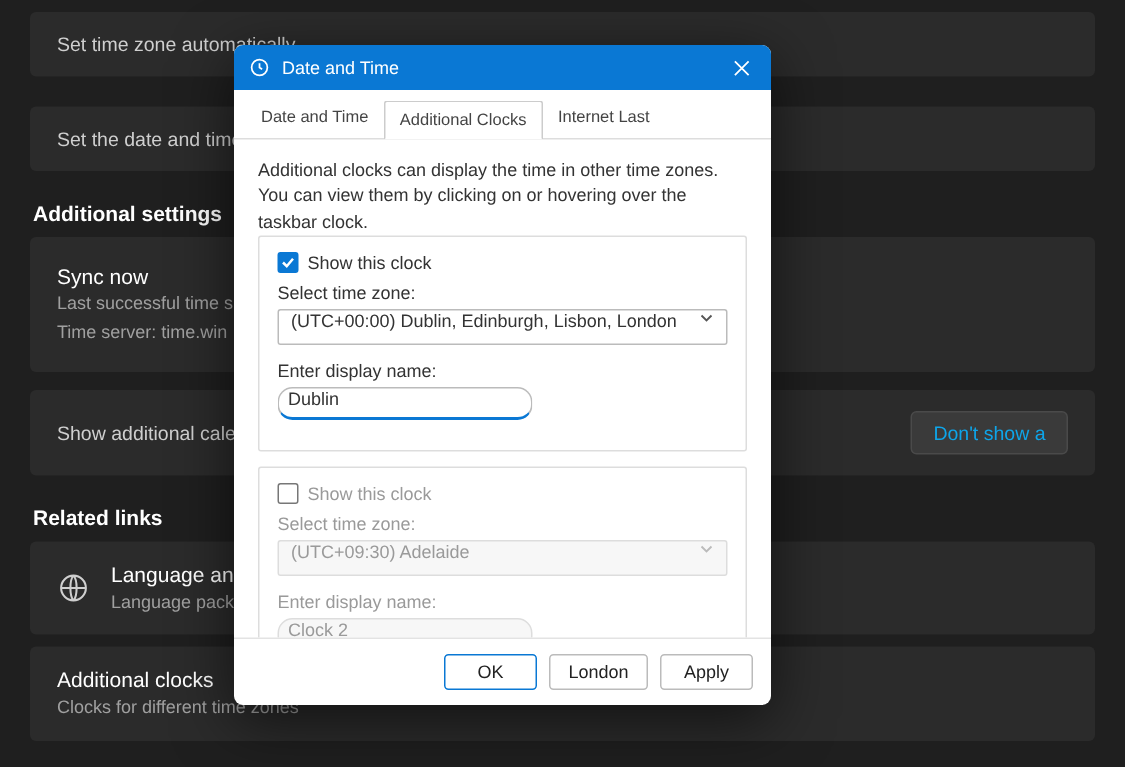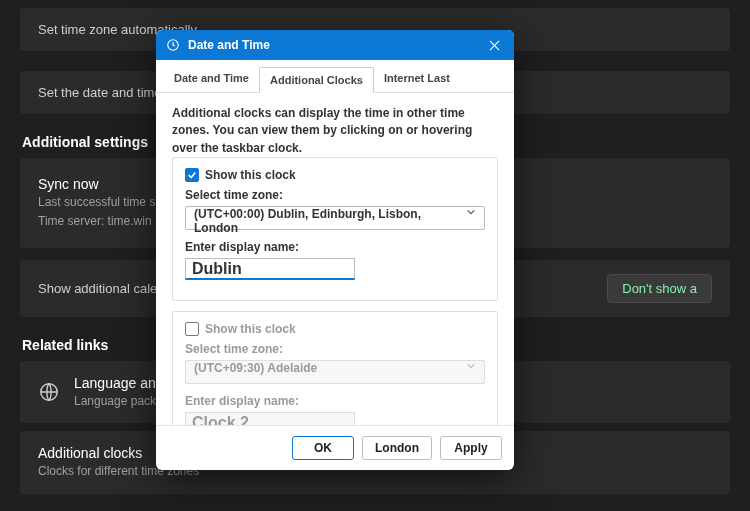--- a/index.html
+++ b/index.html
@@ -7,29 +7,29 @@
   body { background: #1f1f1f; color: #fff; position: relative; }
 
   
   .settings-bg { position: absolute; inset: 0; padding: 0 20px; }
   .row-card { background: #2b2b2b; border-radius: 4px; padding: 14px 18px; margin-top: 8px; color: #cfcfcf; font-size: 13px; }
   .row-card.tall { padding: 18px 18px; }
   .row-card .title { color: #fff; font-size: 14px; }
   .row-card .sub { color: #a0a0a0; font-size: 12px; margin-top: 2px; line-height: 1.4; }
   .row-flex { display: flex; justify-content: space-between; align-items: center; }
   .section-h { font-size: 14px; color: #fff; font-weight: 600; margin-top: 20px; margin-bottom: 4px; padding-left: 2px; }
-  .btn-dark { background: #3a3a3a; color: #86efac; border: 1px solid #4a4a4a; border-radius: 4px; padding: 6px 14px; font-size: 13px; }
+  .btn-dark { background: #3a3a3a; color: #0ea5e9; border: 1px solid #4a4a4a; border-radius: 4px; padding: 6px 14px; font-size: 13px; }
   .globe-icon { width: 22px; height: 22px; display: inline-block; margin-right: 14px; vertical-align: middle; }
   .lang-row { display:flex; align-items:center; }
 
   
   .dialog {
     position: absolute; left: 156px; top: 30px; width: 358px; height: 440px;
     background: #fff; color: #222; border-radius: 6px; box-shadow: 0 10px 40px rgba(0,0,0,.6);
-    display: flex; flex-direction: column; overflow: hidden; font-weight: bold;
+    display: flex; flex-direction: column; overflow: hidden;
   }
   .titlebar { background: #0a78d4; color: #fff; height: 30px; display: flex; align-items: center; padding: 0 10px; font-size: 12px; }
   .titlebar .t-icon { width: 14px; height: 14px; margin-right: 8px; }
   .titlebar .spacer { flex: 1; }
   .titlebar .close { width: 20px; height: 20px; display:flex; align-items:center; justify-content:center; cursor:pointer; }
   .tabs { display:flex; border-bottom: 1px solid #ddd; padding: 6px 8px 0 8px; font-size: 11px; color: #444; }
   .tab { padding: 6px 10px 6px 10px; cursor:pointer; }
   .tab.active { border: 1px solid #ccc; border-bottom: 1px solid #fff; position: relative; top: 1px; background:#fff; border-radius: 2px 2px 0 0; }
   .body { padding: 12px 16px 8px 16px; flex: 1; overflow: hidden; font-size: 12px; color:#333; }
   .desc { line-height: 1.45; margin-bottom: 0; }
@@ -46,22 +46,22 @@
   .clock-group.disabled .lbl,
   .clock-group.disabled .select,
   .clock-group.disabled .text-input { color:#9a9a9a; }
   .select {
     width: 100%; height: 24px; border:1px solid #bbb; border-radius:2px;
     display:flex; justify-content:space-between; padding: 0 8px; font-size:12px; background:#fff;
   }
   .clock-group.disabled .select { border-color:#ddd; background:#f7f7f7; }
   .chev { width:10px; height:10px; }
   .text-input {
-    width: 170px; height: 22px; border:1px solid #bbb; border-radius:0;
-    padding: 0 6px; font-size:16px; background:#fff; display:flex; align-items:center;
+    width: 170px; height: 22px; border:1px solid #bbb; border-radius:10px;
+    padding: 0 6px; font-size:12px; background:#fff; display:flex; 
   }
   .text-input.focused { border-bottom: 2px solid #0a78d4; }
   .clock-group.disabled .text-input { border-color:#ddd; background:#f7f7f7; }
 
   .footer { border-top:1px solid #e3e3e3; padding: 10px 12px; display:flex; justify-content:flex-end; gap:8px; }
   .btn { min-width: 62px; height: 24px; border:1px solid #bbb; background:#fff; border-radius:3px; font-size:12px; padding: 4px 12px; display:flex; align-items:center; justify-content:center; cursor:pointer; }
   .btn.default { border-color:#0a78d4; }
 </style>
 </head>
 <body>

